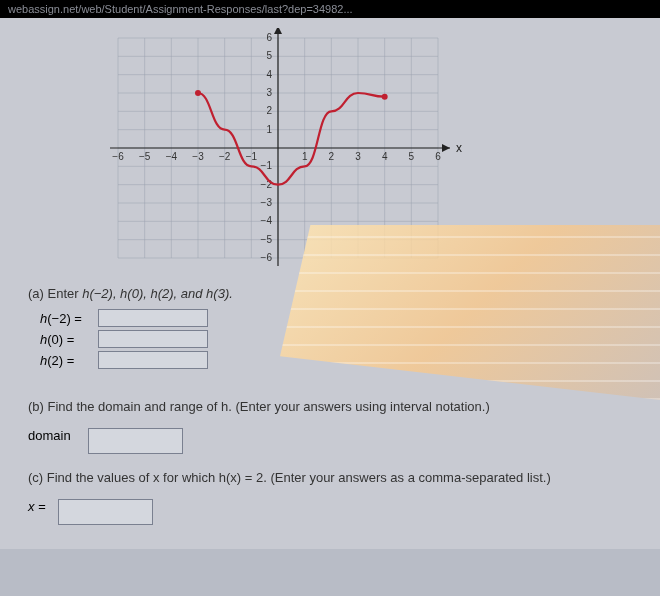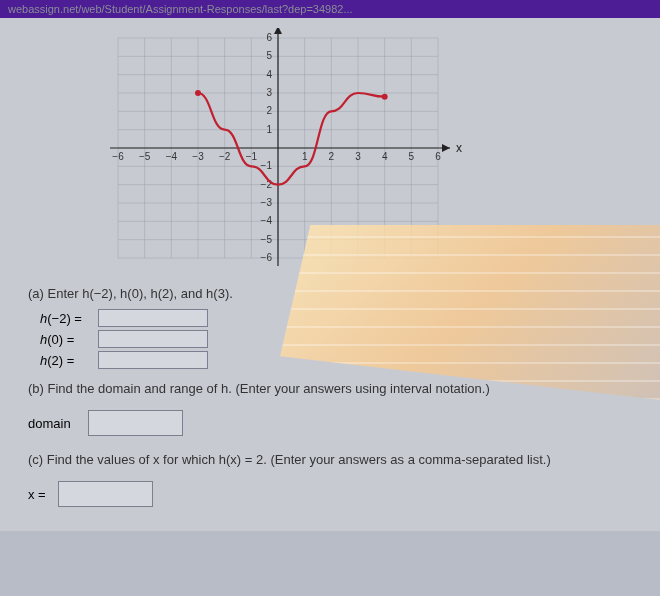--- a/index.html
+++ b/index.html
@@ -5,21 +5,21 @@
     * { margin: 0; padding: 0; box-sizing: border-box; }
     body {
       font-family: Arial, sans-serif;
       background: #b8bcc6;
       width: 660px;
       height: 596px;
       overflow: hidden;
       position: relative;
     }
     .url-bar {
-      background: #4c1d95;
+      background: #000000;
       color: #8a8d96;
       font-size: 11px;
       padding: 3px 8px;
       font-family: Arial, sans-serif;
       height: 18px;
     }
     .content {
       background: #c8cad2;
       padding: 10px 28px;
     }
@@ -27,21 +27,21 @@
       width: 380px;
       height: 250px;
       margin: 0 auto 5px 60px;
       position: relative;
     }
     .question {
       font-size: 13px;
       color: #333;
       margin: 8px 0;
     }
-    .question em, .italic { }
+    .question em, .italic { font-style: italic; }
     .input-row {
       display: flex;
       align-items: center;
       margin: 3px 0 3px 12px;
       font-size: 13px;
     }
     .input-label {
       min-width: 58px;
       text-align: left;
       padding-right: 6px;
@@ -55,21 +55,20 @@
       height: 18px;
       padding: 1px 4px;
       font-size: 12px;
     }
     .input-box-wide {
       width: 95px;
       height: 26px;
     }
     .domain-range-row {
       display: flex;
-      align-items: center;
       margin: 14px 0;
       font-size: 13px;
     }
     .dr-label {
       min-width: 60px;
     }
     .glare {
       position: absolute;
       top: 225px;
       right: 0;
@@ -170,21 +169,21 @@
       <div class="input-row">
         <span class="input-label"><span>h</span><span class="normal">(0)</span> <span class="normal">=</span></span>
         <input class="input-box" style="">
       </div>
       <div class="input-row">
         <span class="input-label"><span>h</span><span class="normal">(2)</span> <span class="normal">=</span></span>
         <input class="input-box" style="">
       </div>
     </div>
 
-  <div class="question" style="margin-top:12px">(b) Find the domain and range of h. (Enter your answers using interval notation.)</div>
+  <div class="question" style="margin-top:30px">(b) Find the domain and range of h. (Enter your answers using interval notation.)</div>
 
   <div class="domain-range-row">
     <span class="dr-label">domain</span>
     <input class="input-box input-box-wide" style="">
   </div>
 
   <div class="question" style="margin-top:16px">(c) Find the values of x for which h(x) = 2. (Enter your answers as a comma-separated list.)</div>
 
   <div class="domain-range-row">
     <span class="italic" style="min-width:30px">x =</span>

